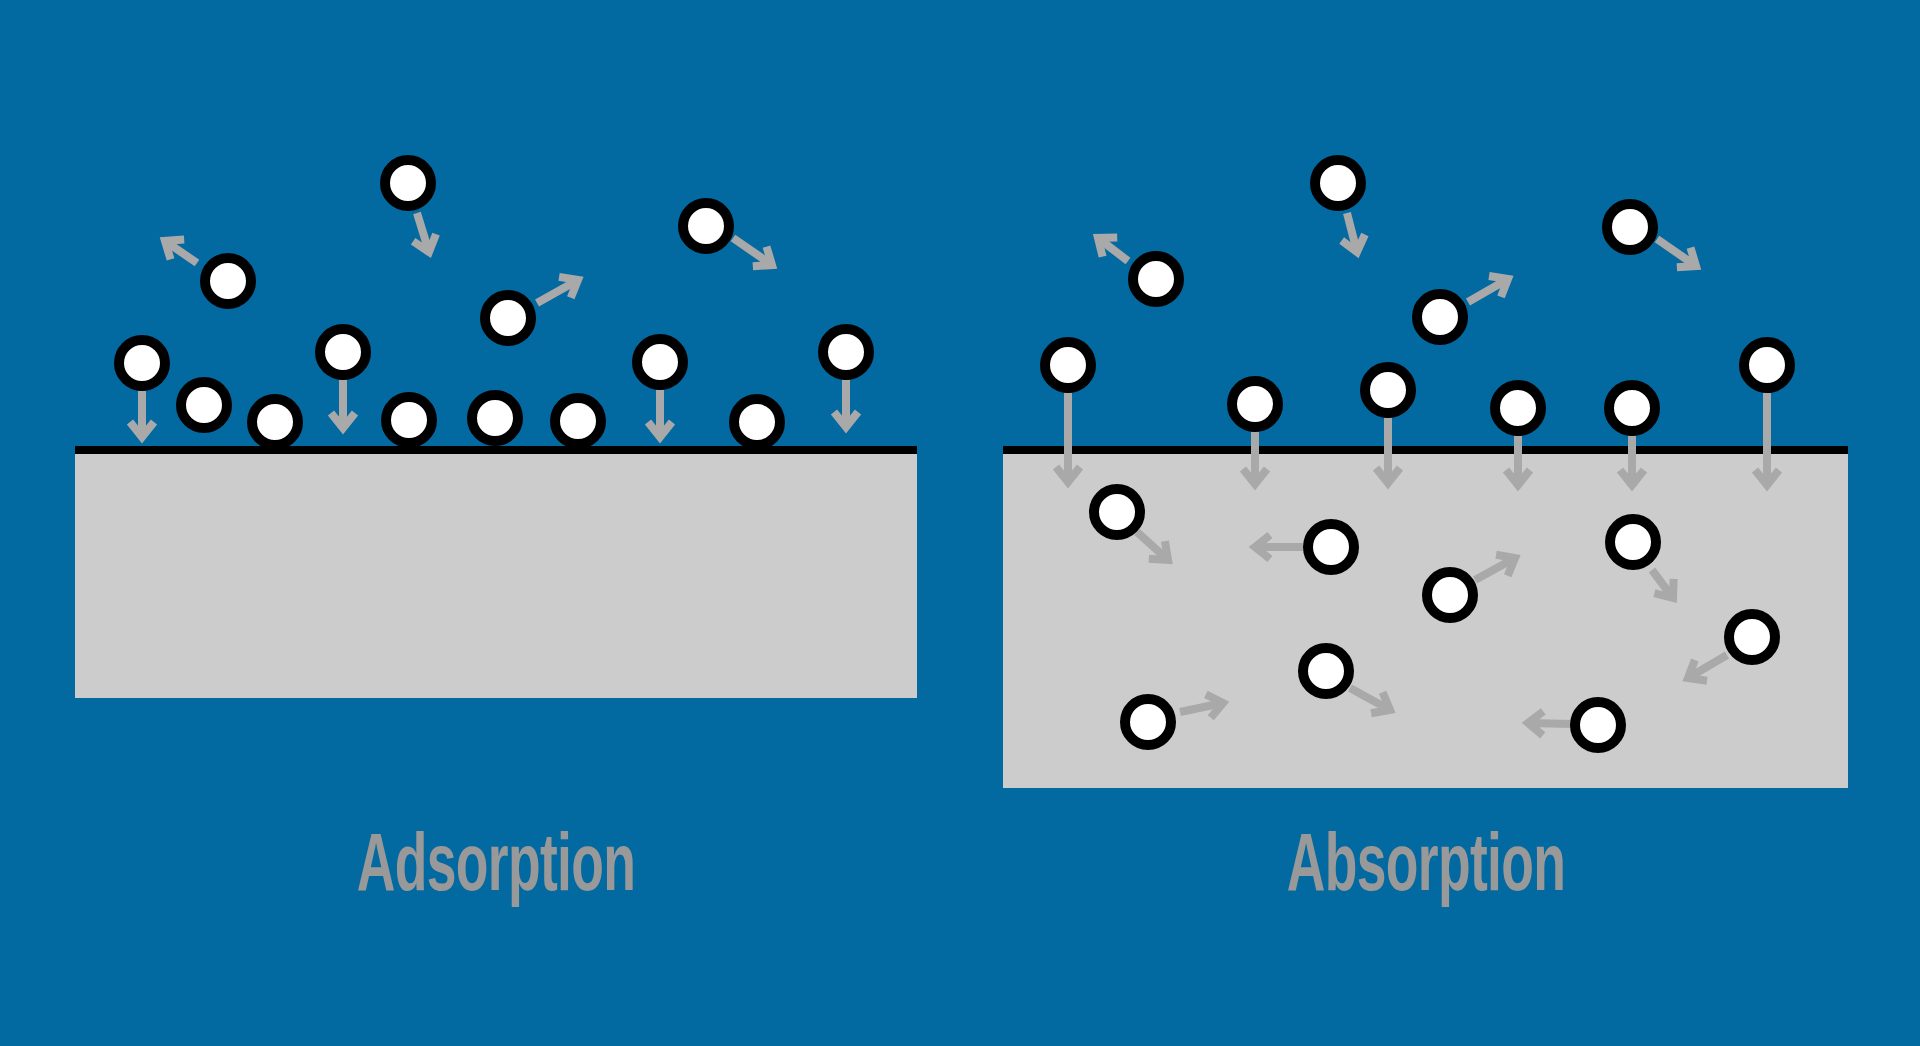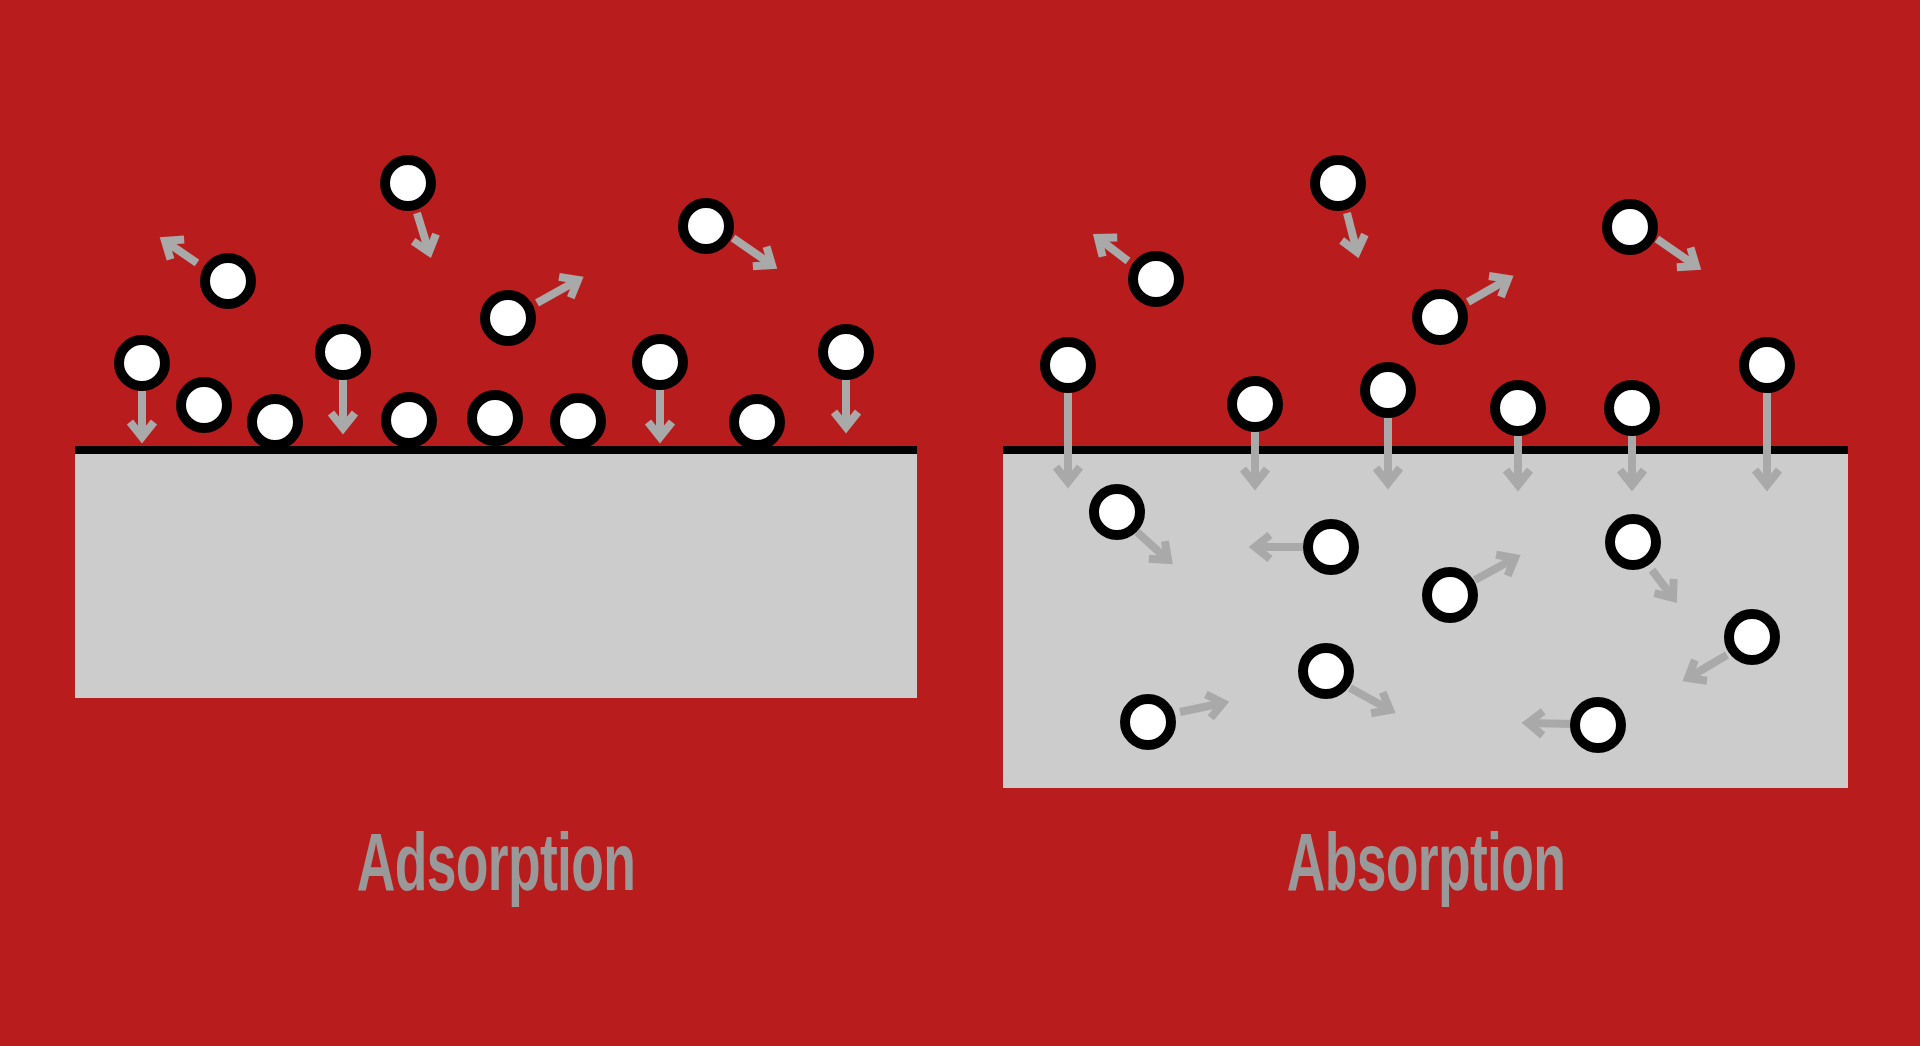--- a/index.html
+++ b/index.html
@@ -5,21 +5,21 @@
   html, body {
     margin: 0;
     padding: 0;
     background: #ffffff;
     font-family: "Liberation Sans", sans-serif;
   }
   #stage {
     position: relative;
     width: 1920px;
     height: 1046px;
-    background: #b91c1c;
+    background: #0369a1;
     overflow: hidden;
   }
   #diagram {
     display: block;
     width: 1920px;
     height: 1046px;
   }
   .panel-label {
     font-family: "Liberation Sans", sans-serif;
     font-weight: bold;

